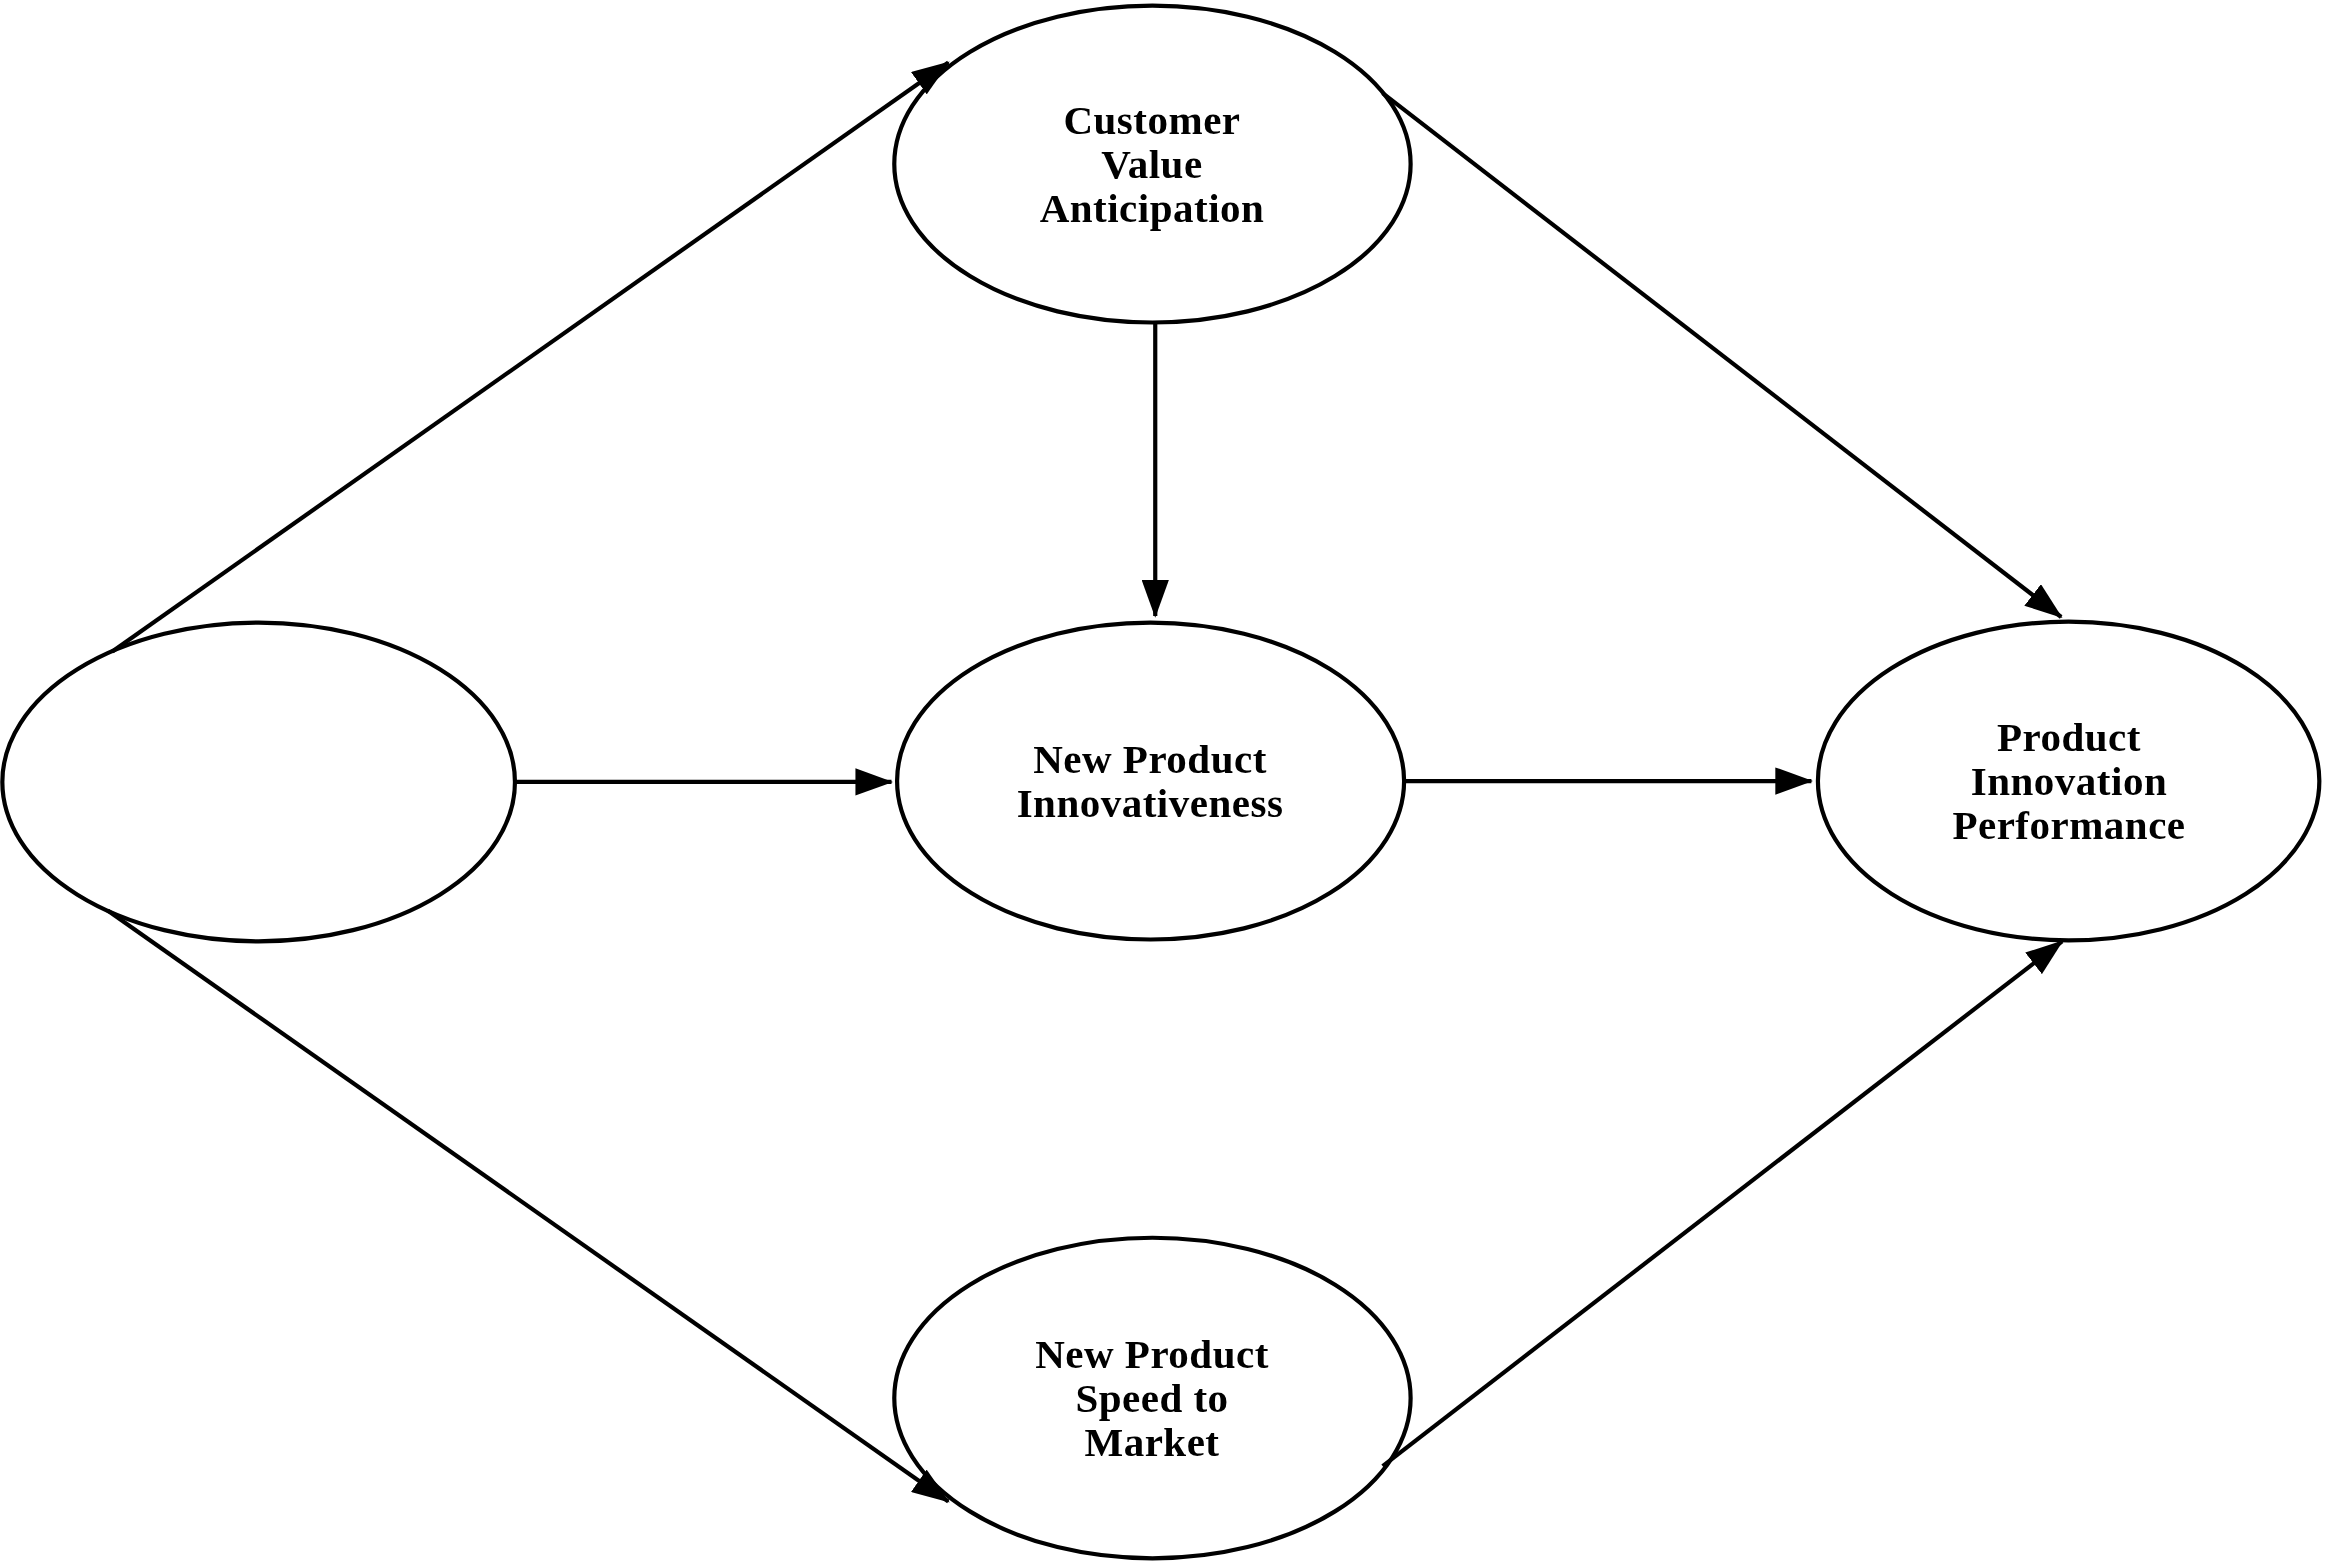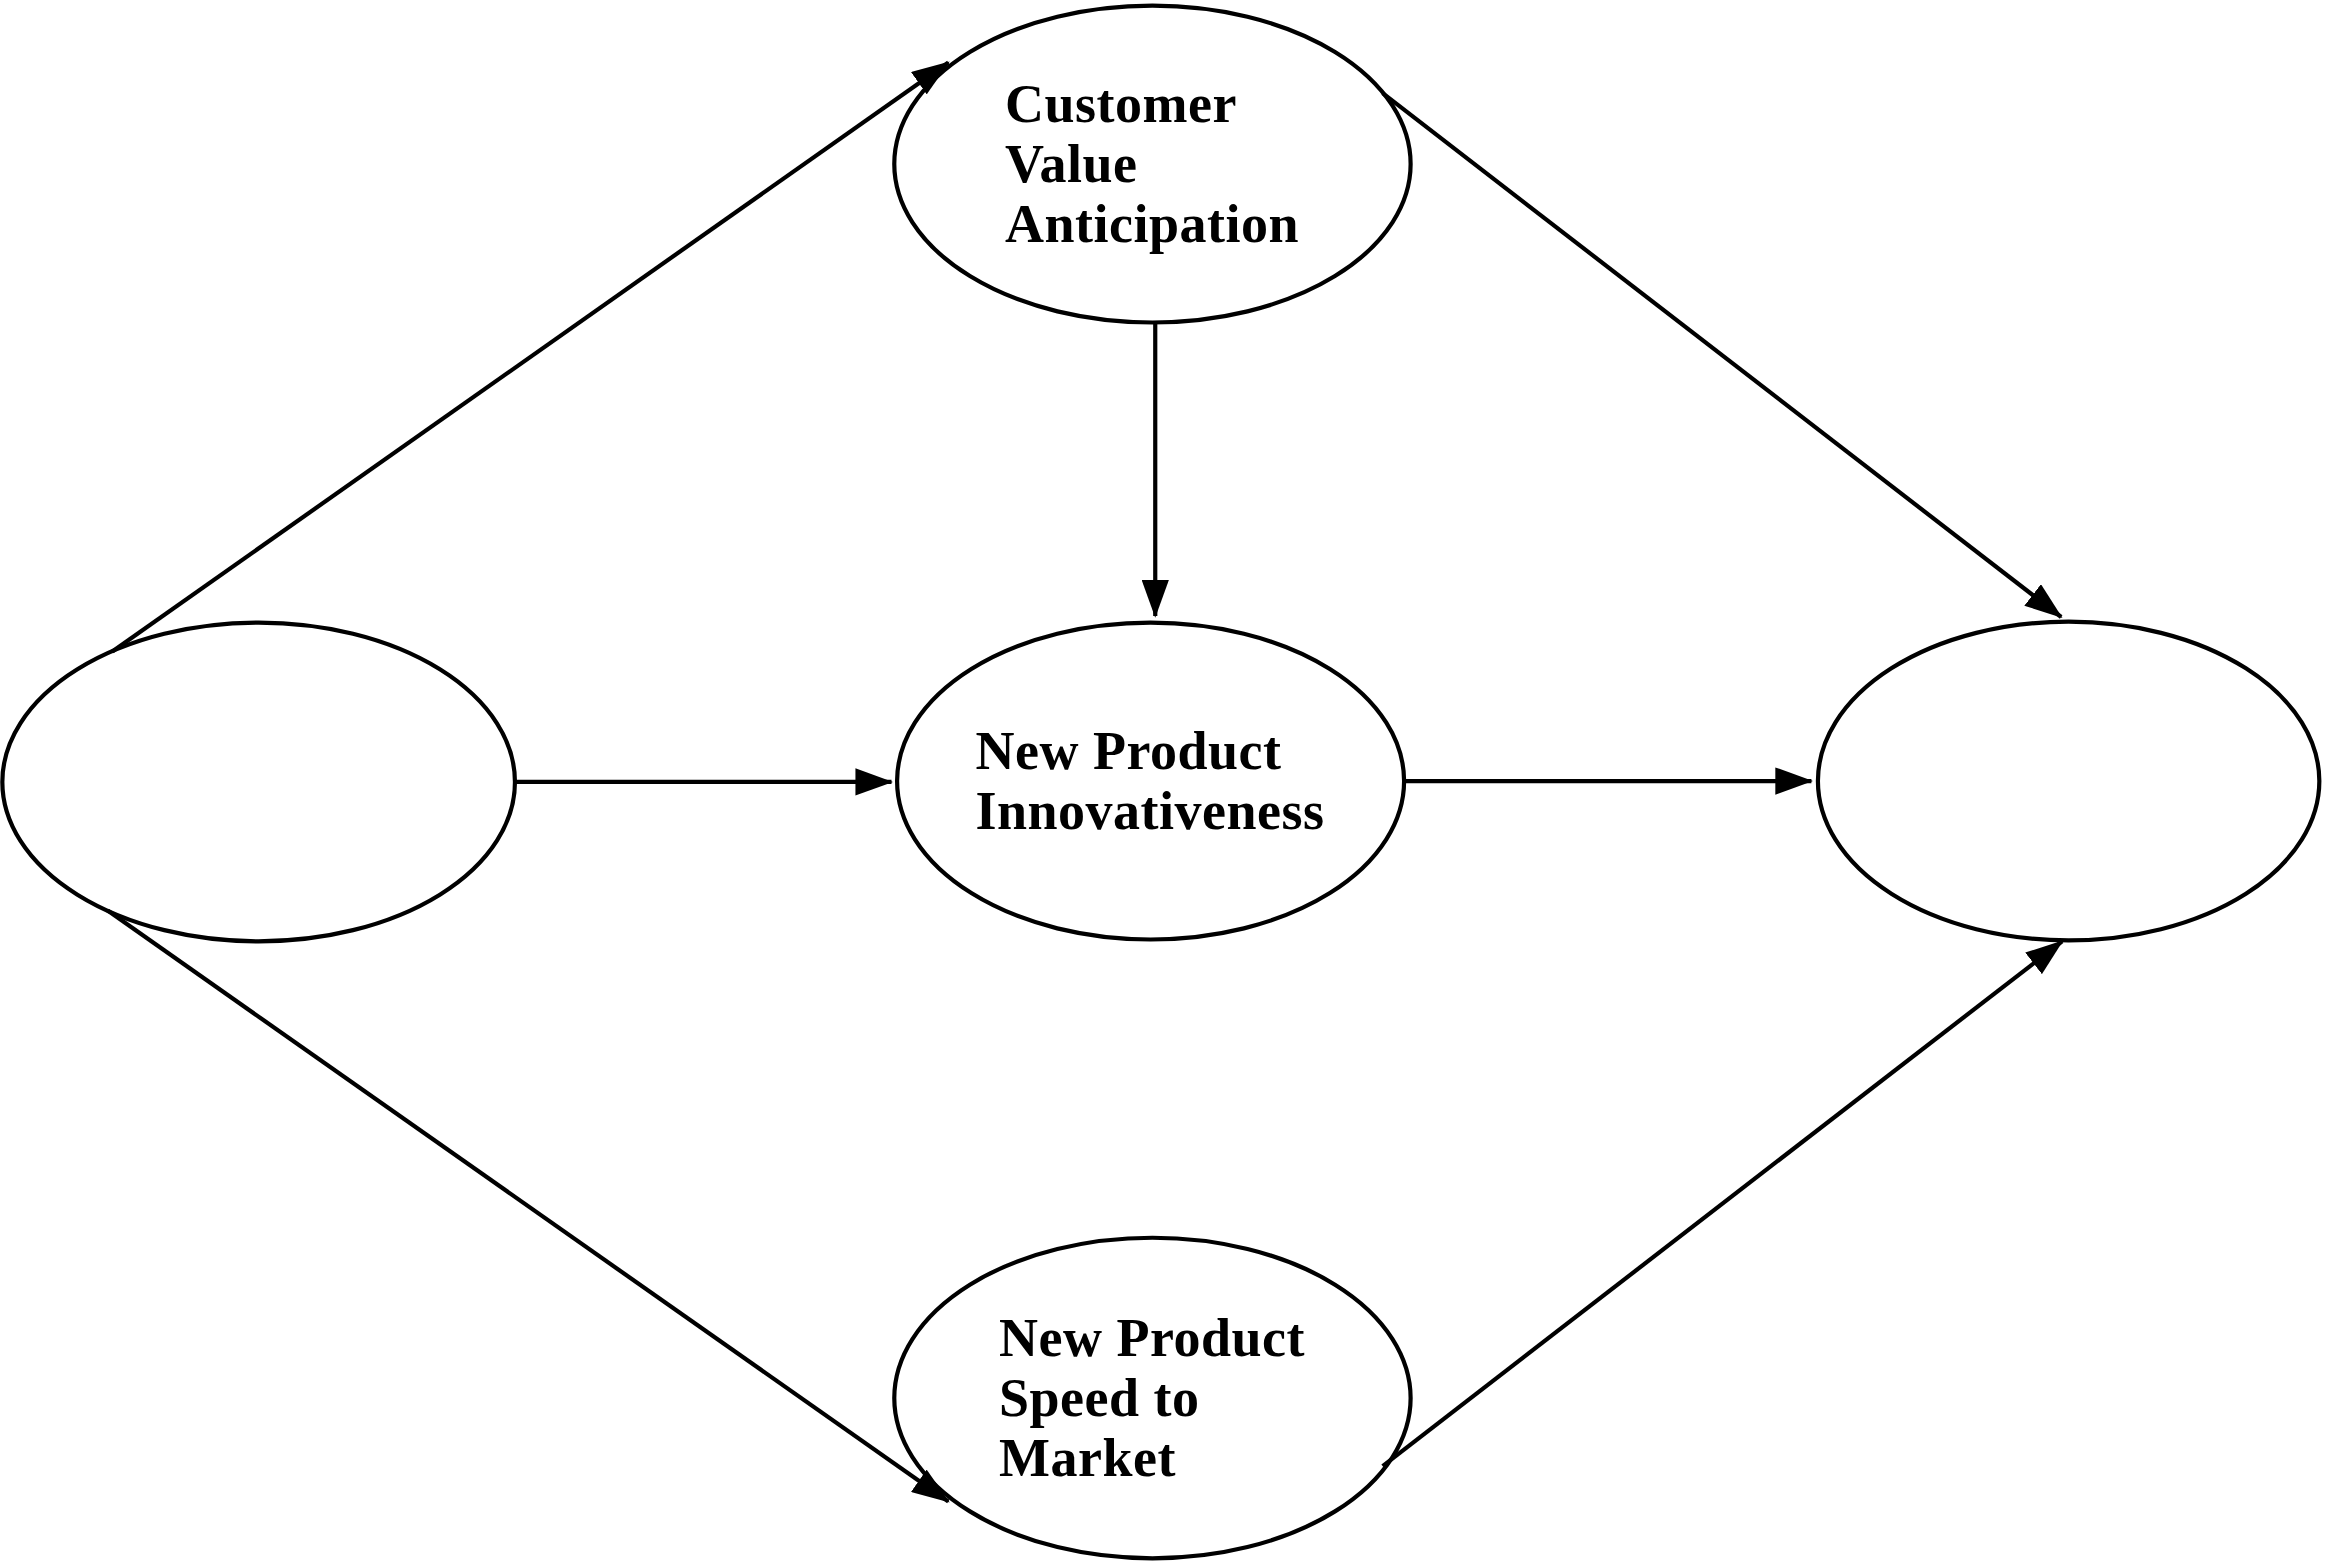--- a/index.html
+++ b/index.html
@@ -19,23 +19,24 @@
     position: absolute;
     left: 0;
     top: 0;
     width: 2331px;
     height: 1563px;
     display: block;
   }
   .node-label {
     position: absolute;
     transform: translate(-50%, -50%);
+    text-align: center;
     font-weight: bold;
-    font-size: 54px;
-    line-height: 60px;
+    font-size: 41px;
+    line-height: 44px;
     color: #000000;
     white-space: pre-line;
     letter-spacing: 0.5px;
   }
   ellipse.node-shape {
     fill: #ffffff;
     stroke: #000000;
     stroke-width: 4.5;
   }
   line.edge {
@@ -78,15 +79,18 @@
 Value
 Anticipation</div>
 
   <div class="node-label" style="left:1150px; top:781px;">New Product
 Innovativeness</div>
 
   <div class="node-label" style="left:1152px; top:1398px;">New Product
 Speed to
 Market</div>
 
+  <div class="node-label" style="left:2069px; top:781px;">Product
+Innovation
+Performance</div>
 
 </div>
 
 
 </body></html>

